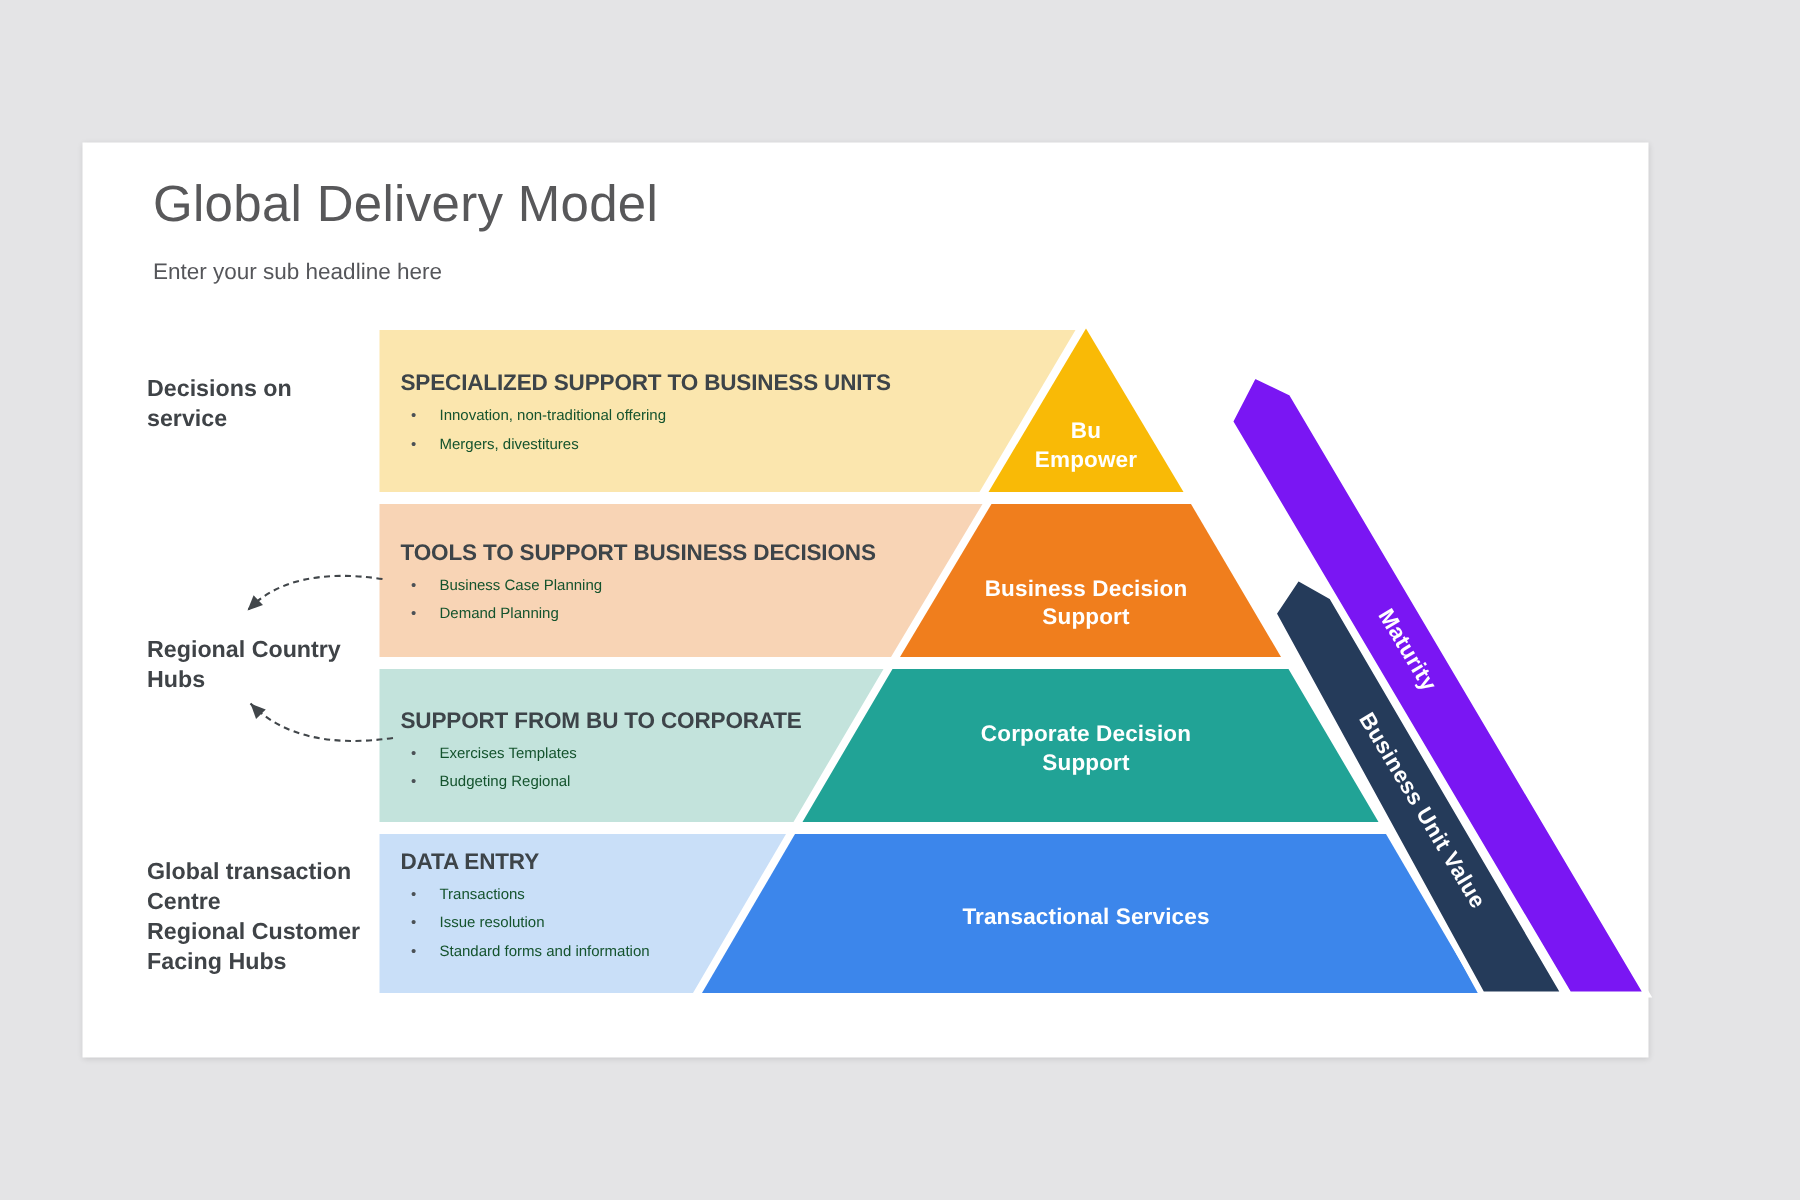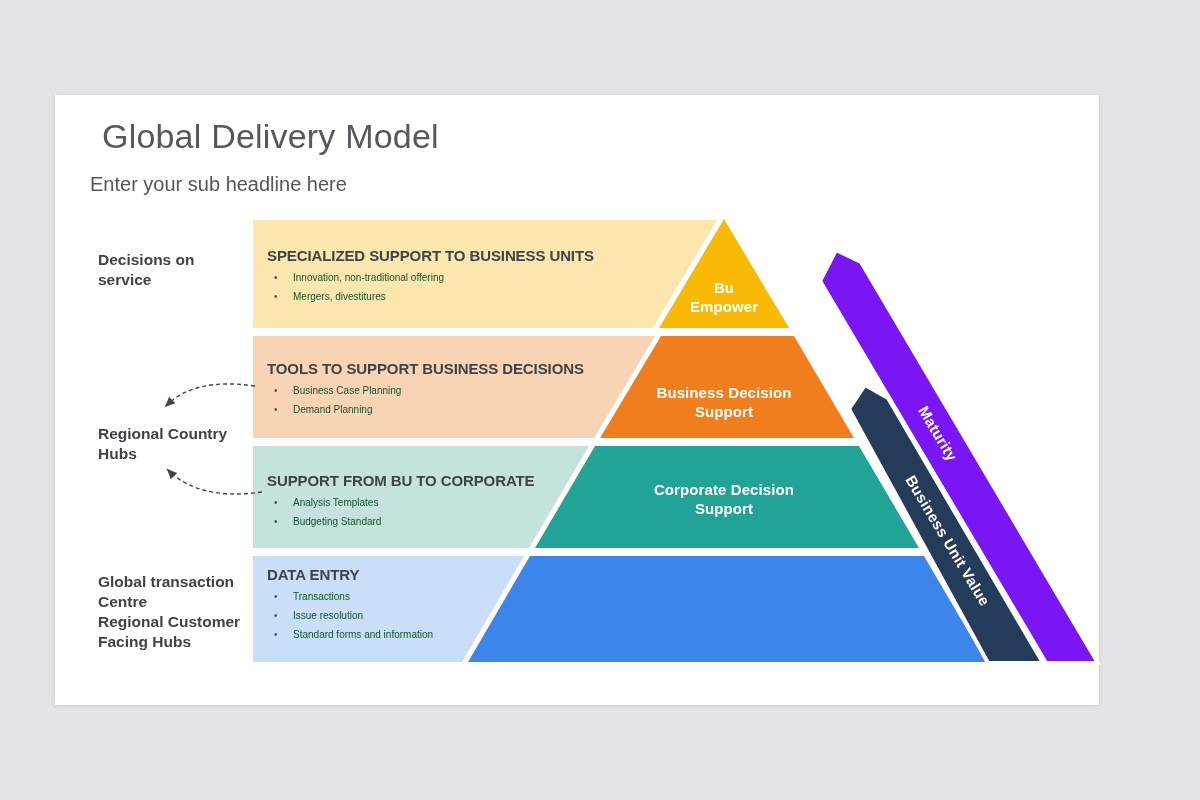--- a/index.html
+++ b/index.html
@@ -15,22 +15,22 @@
     width: 1044px; height: 610px;
     background: #FFFFFF;
     box-shadow: 0 1px 4px rgba(0,0,0,0.12);
   }
   .title {
     position: absolute; left: 47px; top: 22px;
     font-size: 34px; font-weight: 400; color: #58585A;
     letter-spacing: 0.2px;
   }
   .subtitle {
-    position: absolute; left: 35px; top: 78px;
-    font-size: 20px; font-weight: 400; color: #55565A;
+    position: absolute; left: 47px; top: 78px;
+    font-size: 15px; font-weight: 400; color: #55565A;
   }
   svg.diagram { position: absolute; left: 0; top: 0; }
   .preline { white-space: pre-line; }
   .side-label {
     position: absolute; left: 43px;
     font-size: 15.5px; font-weight: 700; color: #3F4347;
     line-height: 20px; width: 155px;
   }
   .band-text { position: absolute; left: 212px; }
   .band-heading {
@@ -111,37 +111,38 @@
     <div class="band-heading">TOOLS TO SUPPORT BUSINESS DECISIONS</div>
     <ul class="band-bullets">
       <li>Business Case Planning</li>
       <li>Demand Planning</li>
     </ul>
   </div>
 
   <div class="band-text" style="top:376px; width:300px;">
     <div class="band-heading">SUPPORT FROM BU TO CORPORATE</div>
     <ul class="band-bullets">
-      <li>Analysis Templates</li>
-      <li>Budgeting Standard</li>
+      <li>Exercises Templates</li>
+      <li>Budgeting Regional</li>
     </ul>
   </div>
 
   <div class="band-text" style="top:470px; width:185px;">
     <div class="band-heading">DATA ENTRY</div>
     <ul class="band-bullets">
       <li>Transactions</li>
       <li>Issue resolution</li>
       <li>Standard forms and information</li>
     </ul>
   </div>
 
   <div class="pyr-label preline" style="left:599px; top:183px; width:140px;">Bu
 Empower</div>
   <div class="pyr-label preline" style="left:569px; top:288px; width:200px;">Business Decision
 Support</div>
   <div class="pyr-label preline" style="left:569px; top:385px; width:200px;">Corporate Decision
 Support</div>
+  <div class="pyr-label preline" style="left:519px; top:507px; width:300px;">Transactional Services</div>
 
   <div class="ribbon-label lbl-maturity">Maturity</div>
   <div class="ribbon-label lbl-buv">Business Unit Value</div>
 
 </div>
 
 </body></html>

